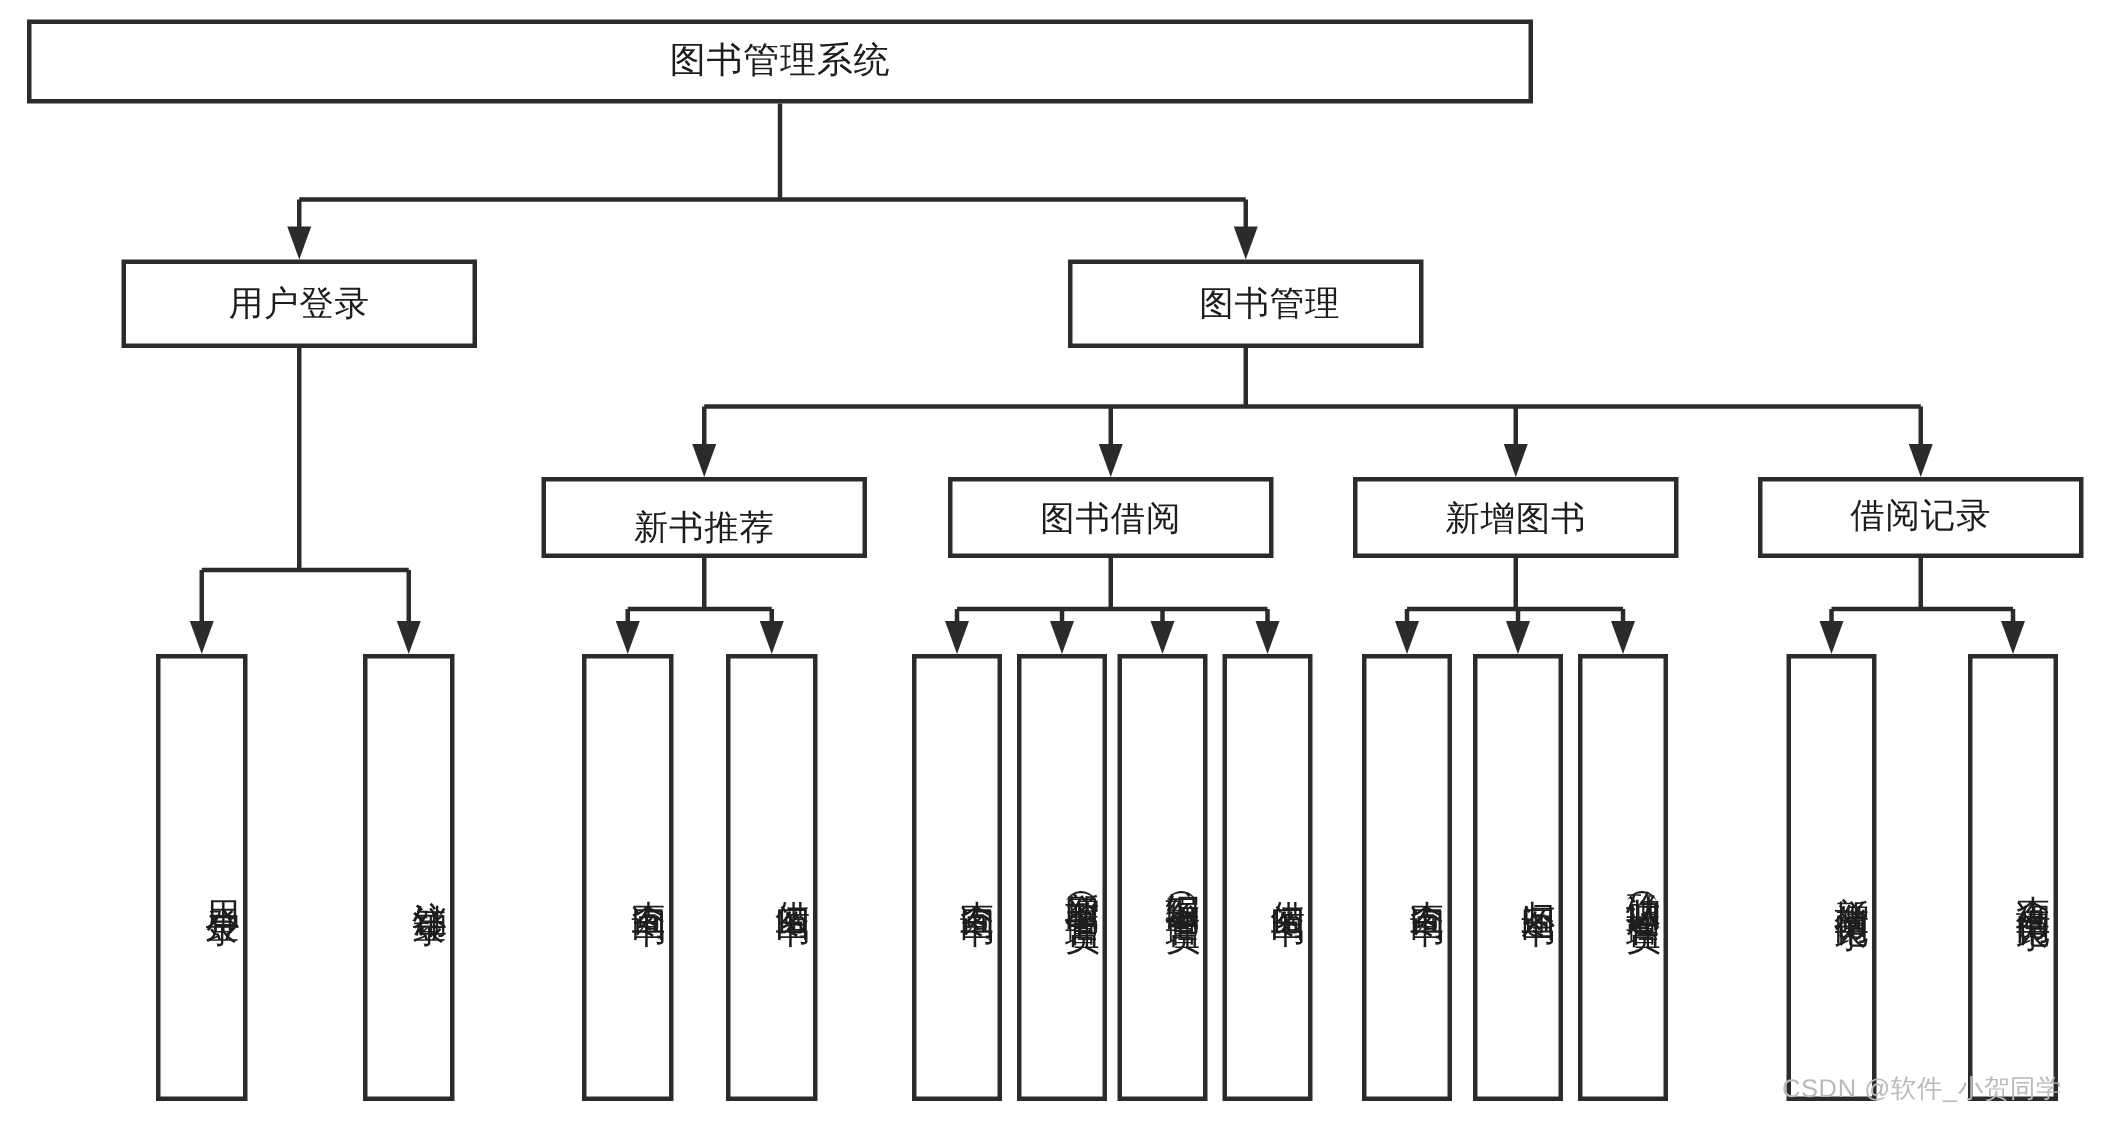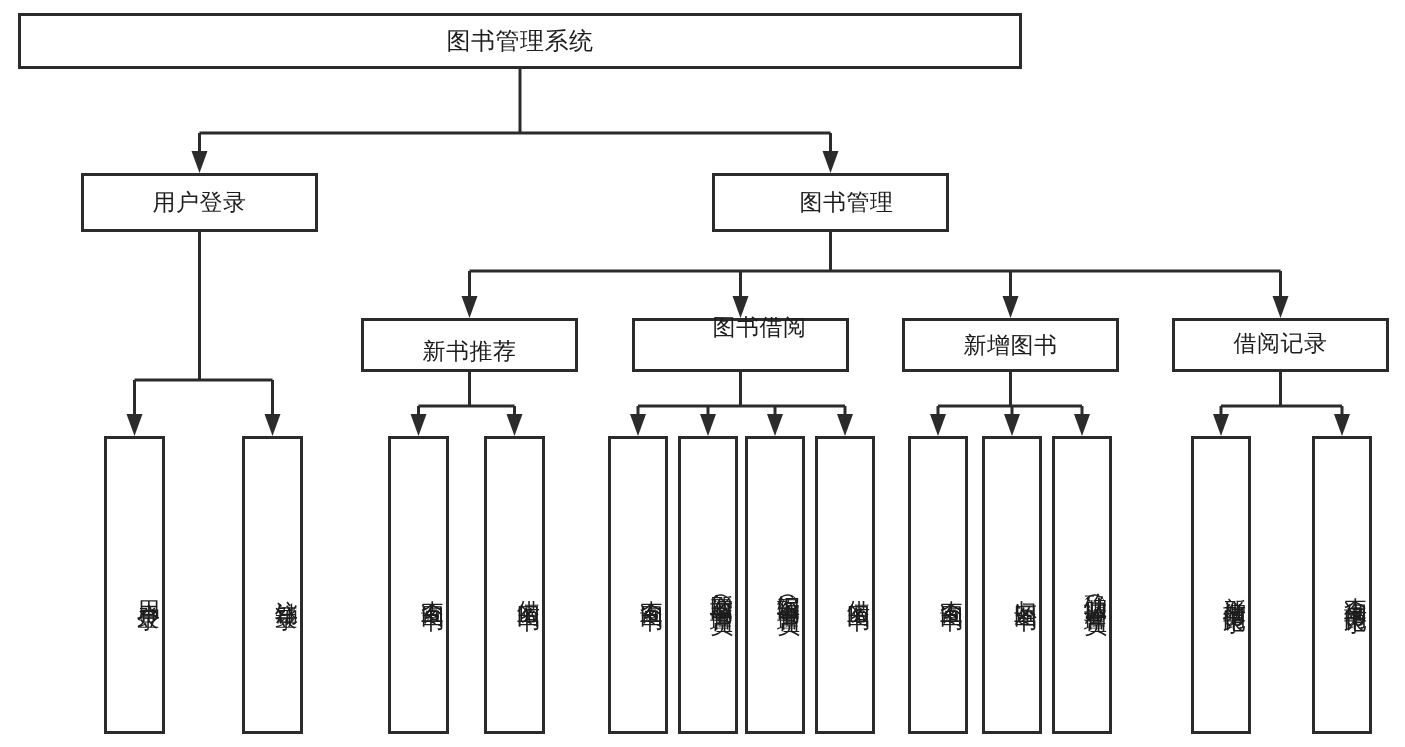--- a/index.html
+++ b/index.html
@@ -162,30 +162,31 @@
       </g>
   </svg>
 
   <div id="labels-layer">
       <div class="node-label horizontal root" style="left: 18px; top: 13px; width: 1004px; height: 56px;">图书管理系统</div>
       <div class="node-label horizontal" style="left: 81px; top: 173px; width: 237px; height: 59px;">用户登录</div>
       <div class="node-label horizontal" style="left: 712px; top: 173px; width: 237px; height: 59px; padding-left: 32px;">图书管理</div>
       <div class="node-label vertical" style="left: 104px; top: 436px; width: 61px; height: 298px;">用户登录</div>
       <div class="node-label vertical" style="left: 242px; top: 436px; width: 61px; height: 298px;">注销登录</div>
       <div class="node-label horizontal" style="left: 361px; top: 318px; width: 217px; height: 66px;">新书推荐</div>
-      <div class="node-label horizontal" style="left: 632px; top: 300px; width: 217px; height: 54px; margin-left: 19px;">图书借阅</div>
+      <div class="node-label horizontal" style="left: 632px; top: 318px; width: 217px; height: 54px;">图书借阅</div>
       <div class="node-label horizontal" style="left: 902px; top: 318px; width: 217px; height: 54px;">新增图书</div>
       <div class="node-label horizontal" style="left: 1172px; top: 318px; width: 217px; height: 50px;">借阅记录</div>
       <div class="node-label vertical" style="left: 388px; top: 436px; width: 61px; height: 298px;">查询图书</div>
       <div class="node-label vertical" style="left: 484px; top: 436px; width: 61px; height: 298px;">借阅图书</div>
       <div class="node-label vertical" style="left: 608px; top: 436px; width: 60px; height: 298px;">查询图书</div>
       <div class="node-label vertical" style="left: 678px; top: 436px; width: 60px; height: 298px;">新增图书（管理员）</div>
       <div class="node-label vertical" style="left: 745px; top: 436px; width: 60px; height: 298px;">编辑图书（管理员）</div>
       <div class="node-label vertical" style="left: 815px; top: 436px; width: 60px; height: 298px;">借阅图书</div>
       <div class="node-label vertical" style="left: 908px; top: 436px; width: 60px; height: 298px;">查询图书</div>
       <div class="node-label vertical" style="left: 982px; top: 436px; width: 60px; height: 298px;">归还图书</div>
       <div class="node-label vertical" style="left: 1052px; top: 436px; width: 60px; height: 298px;">确认归还（管理员）</div>
       <div class="node-label vertical" style="left: 1191px; top: 436px; width: 60px; height: 298px;">新增借阅记录</div>
       <div class="node-label vertical" style="left: 1312px; top: 436px; width: 60px; height: 298px;">查询借阅记录</div>
     </div>
 
+  <div class="watermark">CSDN @软件_小贺同学</div>
 
 </div>
 
 </body></html>

